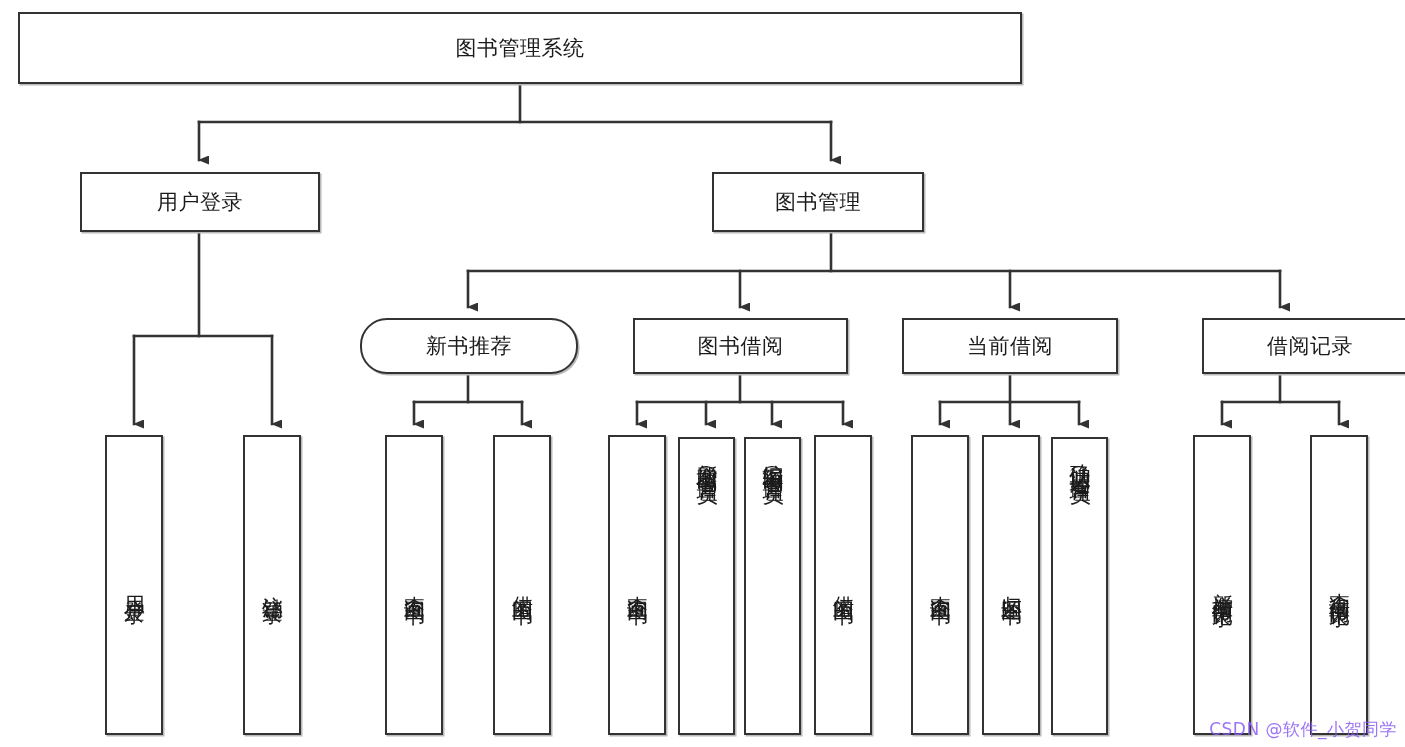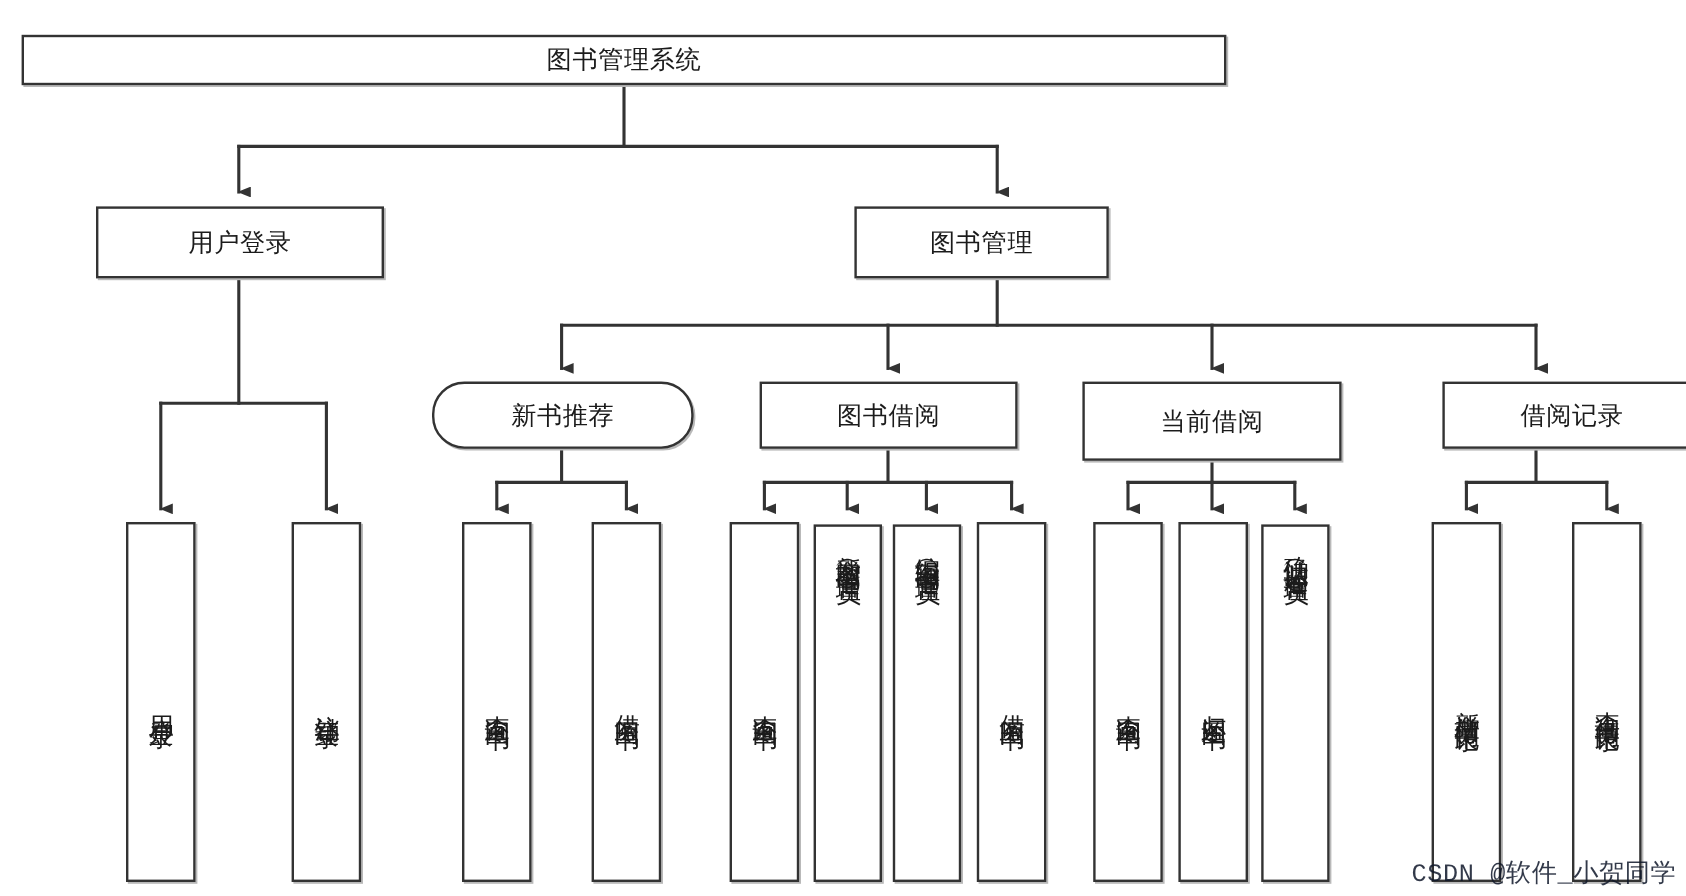--- a/index.html
+++ b/index.html
@@ -66,26 +66,25 @@
   }
   
   .node.vert.center {
     align-items: center;
     padding-top: 0;
   }
   #watermark {
     position: absolute;
     right: 8px;
     bottom: 6px;
-    font-size: 21px;
-    color: #0f172a;
+    font-size: 17px;
+    color: #8b5cf6;
     white-space: nowrap;
     opacity: 0.85;
     letter-spacing: 0.5px;
-    font-family: Liberation Mono, monospace;
   }
 </style>
 </head>
 <body>
 
 <div id="diagram-root">
 
   <svg id="edge-layer" width="1405" height="747" viewBox="0 0 1405 747">
     <defs>
       <marker id="arrowhead" markerWidth="9" markerHeight="11" refX="4.5" refY="10" orient="auto" markerUnits="userSpaceOnUse">
@@ -129,41 +128,41 @@
       <path d="M1010,402 L1010,424" marker-end="url(#arrowhead)"></path>
       <path d="M1079,402 L1079,424" marker-end="url(#arrowhead)"></path>
 
       <path d="M1280,374 L1280,402"></path>
       <path d="M1222,402 L1339,402"></path>
       <path d="M1222,402 L1222,424" marker-end="url(#arrowhead)"></path>
       <path d="M1339,402 L1339,424" marker-end="url(#arrowhead)"></path>
     </g>
   </svg>
 
-  <div class="node horiz" id="node-root" style="left:18px; top:29px; width:1004px; height:42px;">
+  <div class="node horiz" id="node-root" style="left:18px; top:12px; width:1004px; height:72px;">
     <span class="label">图书管理系统</span>
   </div>
 
   <div class="node horiz" style="left:80px; top:172px; width:240px; height:60px;">
     <span class="label">用户登录</span>
   </div>
 
   <div class="node horiz" style="left:712px; top:172px; width:212px; height:60px;">
     <span class="label">图书管理</span>
   </div>
 
   <div class="node horiz" style="left:360px; top:318px; width:218px; height:56px;border-radius:27px;">
     <span class="label">新书推荐</span>
   </div>
 
   <div class="node horiz" style="left:633px; top:318px; width:215px; height:56px;justify-content:center;">
     <span class="label">图书借阅</span>
   </div>
 
-  <div class="node horiz" style="left:902px; top:318px; width:216px; height:66px;">
+  <div class="node horiz" style="left:902px; top:318px; width:216px; height:56px;">
     <span class="label">当前借阅</span>
   </div>
 
   <div class="node horiz" style="left:1172px; top:318px; width:216px; height:56px;margin-left:30px;">
     <span class="label">借阅记录</span>
   </div>
 
   <div class="node vert center" style="left:105px; top:435px; width:58px; height:300px;">
     <span class="label">用户登录</span>
   </div>

